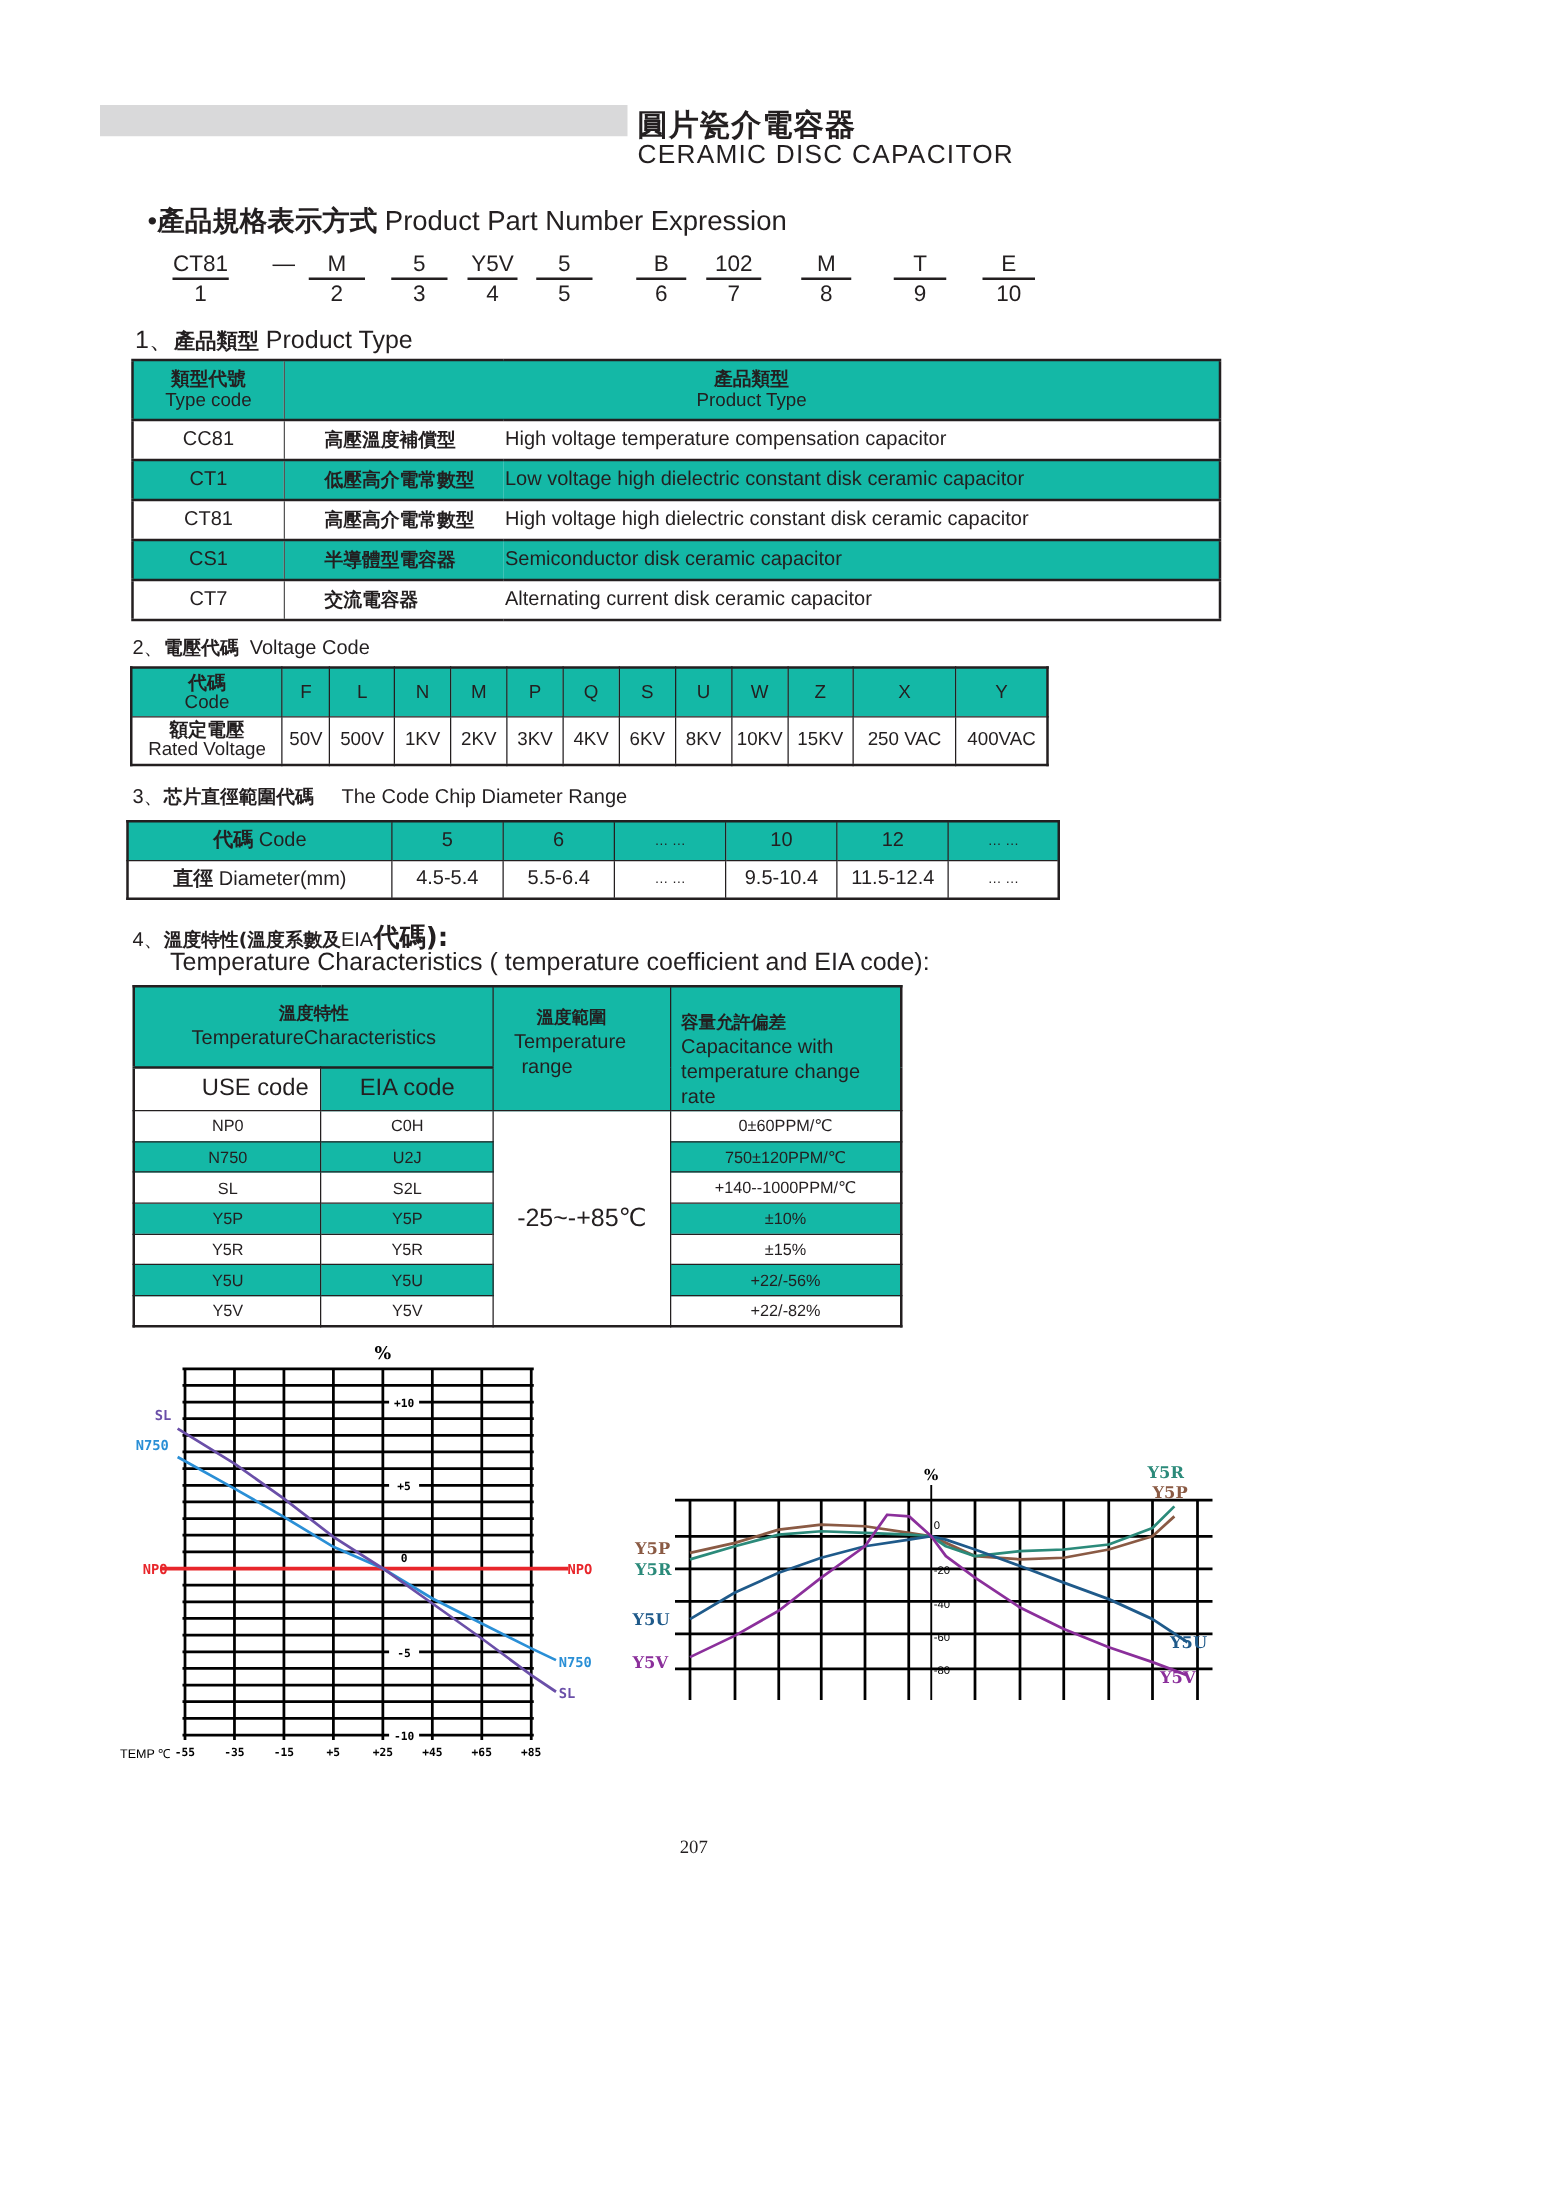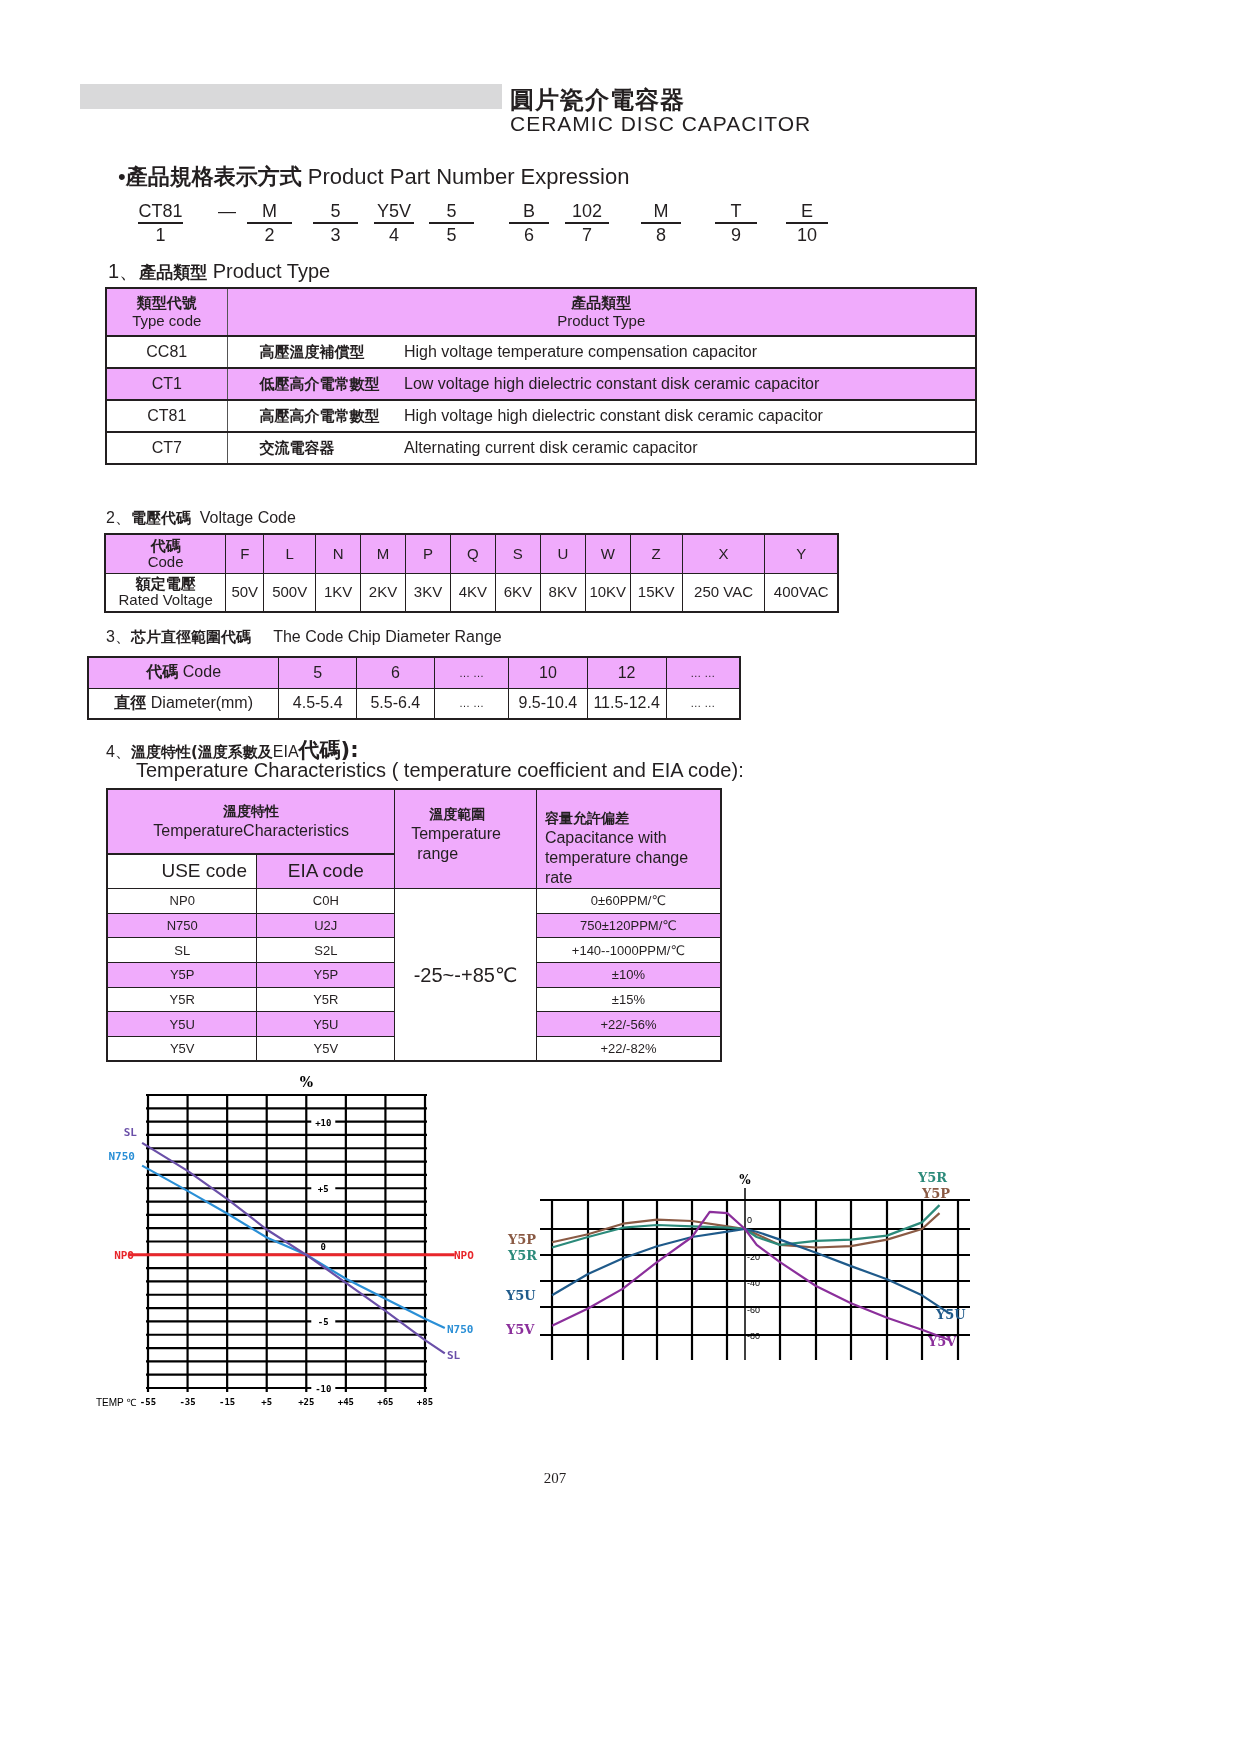--- a/index.html
+++ b/index.html
@@ -15,32 +15,32 @@
   .part-item { position: absolute; top: 0; text-align: center; font-size: 18px; line-height: 20px; }
   .part-item .top { display: block; border-bottom: 2px solid #231f20; padding-bottom: 1px; }
   .part-item .bot { display: block; padding-top: 1px; }
   .dash { position: absolute; top: 0; font-size: 18px; }
   .sec { font-size: 20px; }
   .sec b { font-family: "DejaVu Sans", sans-serif; font-weight: bold; font-size: 17px; }
   .sec2 { font-size: 16px; }
   .sec2 b { font-family: "DejaVu Sans", sans-serif; font-weight: bold; font-size: 15px; }
   table { border-collapse: collapse; position: absolute; }
   td, th { border: 1px solid #231f20; text-align: center; vertical-align: middle; font-weight: normal; }
-  .gray { background: #f0abfc; margin-top: 36px; }
+  .gray { background: #14b8a6; margin-top: 36px; }
   .cn { font-family: "DejaVu Sans", sans-serif; font-weight: bold; }
   .t1 { left: 105px; top: 287px; width: 872px; font-size: 16px; border: 2px solid #231f20; }
   .t1 td { border-left: 1px solid #555; border-right: 1px solid #555; border-top: 2px solid #231f20; border-bottom: 2px solid #231f20; }
   .t1 .hdr td { height: 48px; line-height: 17px; font-size: 15px; }
   .t1 .row td { height: 32px; }
   .t1 .c-code { width: 121px; }
   .t1 .c-cn { text-align: left; padding-left: 32px; width: 176px; border-right: none; font-size: 15px; }
   .t1 .c-en { text-align: left; padding-left: 1px; border-left: none; }
   .t2 { left: 104px; top: 533px; width: 735px; font-size: 15px; border: 2px solid #231f20; }
   .t2 td { height: 39px; border: 1px solid #231f20; line-height: 16px; }
-  .t3 { left: 87px; top: 656px; width: 654px; font-size: 16px; border: 2px solid #231f20; }
+  .t3 { left: 101px; top: 656px; width: 747px; font-size: 16px; border: 2px solid #231f20; }
   .t3 td { height: 31px; border: 1px solid #231f20; }
   .t4 { left: 106px; top: 788px; width: 616px; font-size: 13px; border: 2px solid #231f20; }
   .t4 td { border: 1px solid #231f20; height: 24.7px; }
   .t4 .hr td { font-size: 16px; }
   .chart { position: absolute; }
   .page-no { left: 0; top: 1470px; width: 1110px; text-align: center; font-family: "Liberation Serif", serif; font-size: 15px; }
 </style>
 </head>
 <body>
 
@@ -119,20 +119,25 @@
       </tr>
       <tr class="row gray">
         <td class="c-code">CT1</td>
       <td class="c-cn cn">低壓高介電常數型</td>
       <td class="c-en">Low voltage high dielectric constant disk ceramic capacitor</td>
       </tr>
       <tr class="row">
         <td class="c-code">CT81</td>
       <td class="c-cn cn">高壓高介電常數型</td>
       <td class="c-en">High voltage high dielectric constant disk ceramic capacitor</td>
+      </tr>
+      <tr class="row gray">
+        <td class="c-code">CS1</td>
+      <td class="c-cn cn">半導體型電容器</td>
+      <td class="c-en">Semiconductor disk ceramic capacitor</td>
       </tr>
       <tr class="row">
         <td class="c-code">CT7</td>
       <td class="c-cn cn">交流電容器</td>
       <td class="c-en">Alternating current disk ceramic capacitor</td>
       </tr>
     </tbody>
 </table>
 
 <div class="abs sec2" style="left:106px; top:508px;">

